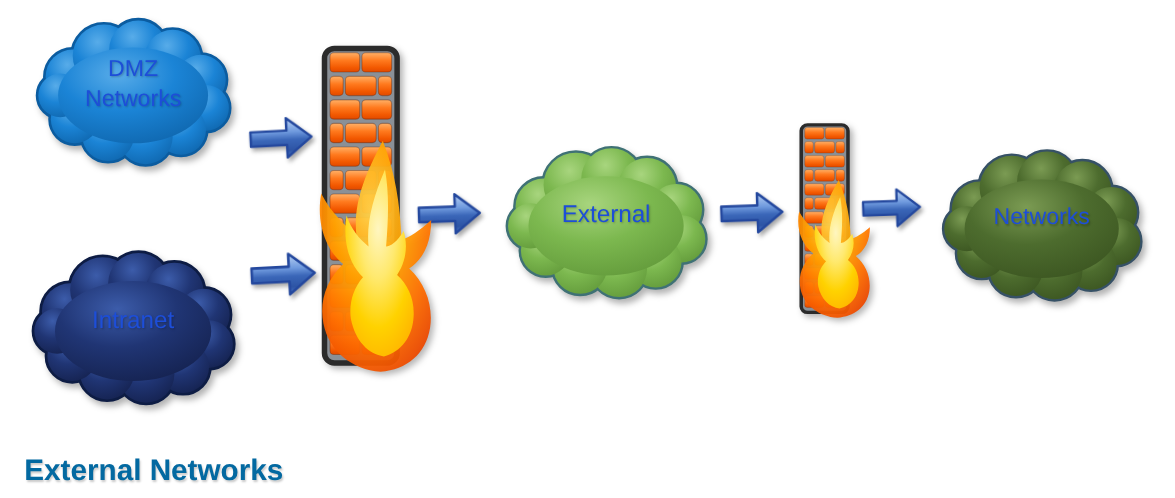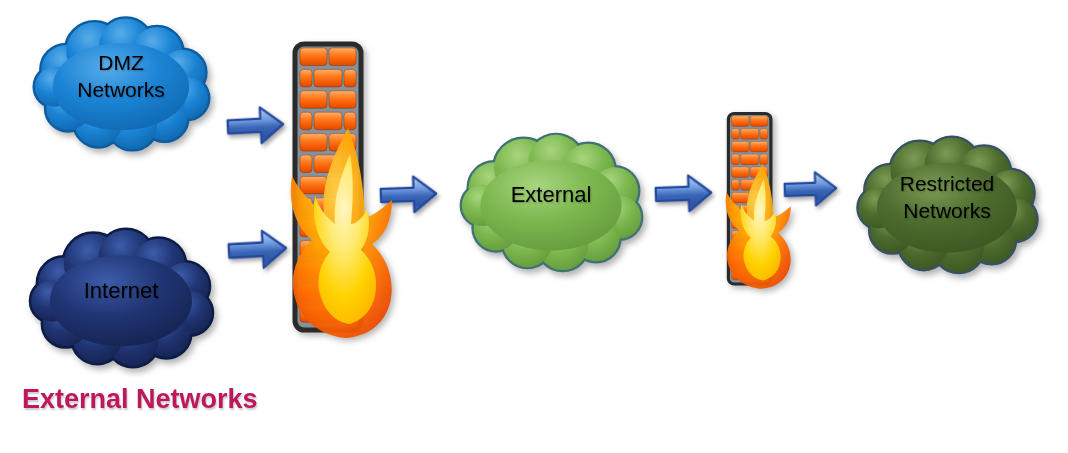--- a/index.html
+++ b/index.html
@@ -16,44 +16,44 @@
   .cloud { position: absolute; }
   .cloud svg.cloud-shape {
     position: absolute; inset: 0; width: 100%; height: 100%;
     filter: drop-shadow(3px 4px 3px rgba(0,0,0,0.30));
   }
   .cloud-label {
     position: absolute; inset: 0;
     display: flex; flex-direction: column;
     align-items: center; justify-content: center;
     padding-bottom: 12px;
-    color: #000000;
+    color: #1d4ed8;
     font-size: 21px;
     line-height: 27px;
     text-align: center;
     text-shadow: 1px 1px 2px rgba(0,0,0,0.25);
     pointer-events: none;
   }
   .cloud-label.single { font-size: 22px; }
 
   .arrow {
     position: absolute;
     filter: drop-shadow(2px 3px 2px rgba(0,0,0,0.35));
   }
   .firewall {
     position: absolute;
     filter: drop-shadow(3px 3px 3px rgba(0,0,0,0.30));
   }
 
   .section-label {
     position: absolute;
-    top: 384px;
+    top: 412px;
     font-size: 27px;
     font-weight: 700;
-    color: #be185d;
+    color: #0369a1;
     letter-spacing: 0px;
     text-shadow: 1px 2px 2px rgba(0,0,0,0.22);
     white-space: nowrap;
     text-align: center;
   }
   .section-label.external { left: 22px; }
   .section-label.internal { left: 630px; }
 </style>
 </head>
 <body>
@@ -206,41 +206,40 @@
       <span>Networks</span>
     </div>
   </div>
 
   <div class="cloud" style="left:20px; top:222px; width:202px; height:148px;">
     <svg class="cloud-shape" viewBox="0 0 200 150">
       <use href="#cloud-puffs" fill="none" stroke="#0d1c44" stroke-width="5" stroke-linejoin="round"></use>
       <use href="#cloud-puffs" fill="url(#g-internet)"></use>
     </svg>
     <div class="cloud-label single">
-      <span>Internet</span>
+      <span>Intranet</span>
     </div>
   </div>
 
   <div class="cloud" style="left:452px; top:127px; width:198px; height:147px;">
     <svg class="cloud-shape" viewBox="0 0 200 150">
       <use href="#cloud-puffs" fill="none" stroke="#3f7175" stroke-width="4.5" stroke-linejoin="round"></use>
       <use href="#cloud-puffs" fill="url(#g-intranet)"></use>
     </svg>
     <div class="cloud-label single">
       <span>External</span>
     </div>
   </div>
 
   <div class="cloud" style="left:848px; top:130px; width:198px; height:146px;">
     <svg class="cloud-shape" viewBox="0 0 200 150">
       <use href="#cloud-puffs" fill="none" stroke="#365166" stroke-width="4.5" stroke-linejoin="round"></use>
       <use href="#cloud-puffs" fill="url(#g-restricted)"></use>
     </svg>
     <div class="cloud-label">
-      <span>Restricted</span>
       <span>Networks</span>
     </div>
   </div>
 
   <svg class="arrow" style="left:226px; top:102px; transform:rotate(-3deg);" width="60" height="47" viewBox="0 0 64 46">
     <use href="#arrow-sym"></use>
   </svg>
   <svg class="arrow" style="left:227px; top:226px; transform:rotate(-3deg);" width="62" height="47" viewBox="0 0 64 46">
     <use href="#arrow-sym"></use>
   </svg>

